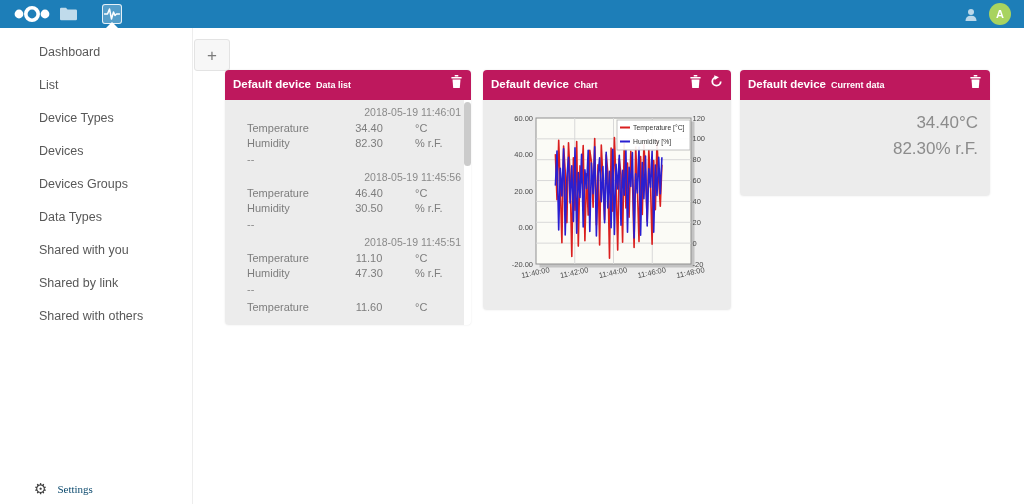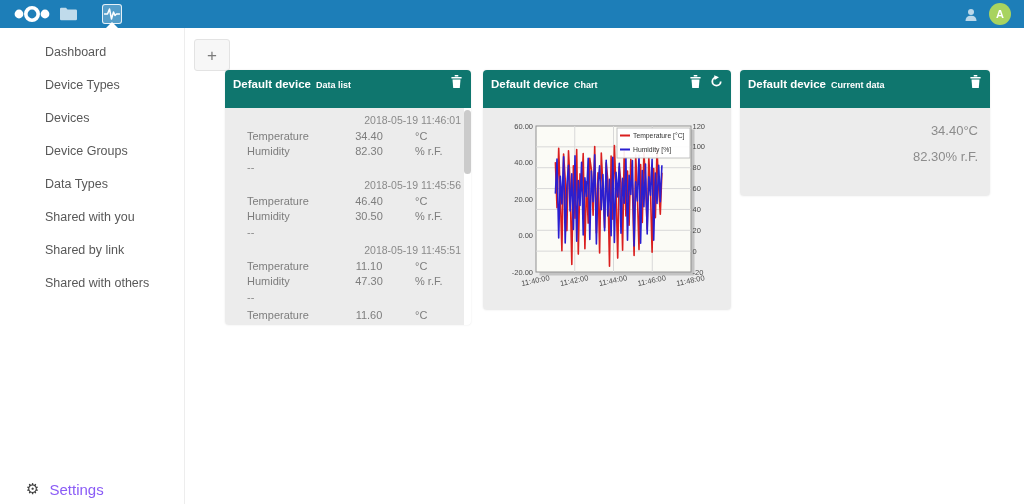--- a/index.html
+++ b/index.html
@@ -10,33 +10,33 @@
   .topbar { position:absolute; left:0; top:0; width:1024px; height:28px; background:#1d7eb8; z-index:50; }
   .logo { position:absolute; left:10px; top:3px; }
   .app-btn { position:absolute; top:4px; width:20px; height:20px; display:flex; align-items:center; justify-content:center; cursor:pointer; }
   .app-files { left:58px; }
   .app-sensor { left:102px; background:rgba(255,255,255,0.25); border:1px solid rgba(255,255,255,0.85); border-radius:3px; }
   .app-indicator { position:absolute; left:106px; bottom:0; width:0; height:0; border-left:6px solid transparent; border-right:6px solid transparent; border-bottom:6px solid #ffffff; }
   .contacts-btn { position:absolute; right:44px; top:6px; width:18px; height:18px; cursor:pointer; }
   .avatar { position:absolute; right:13px; top:3px; width:22px; height:22px; border-radius:50%; background:#a8d35f; color:#fff; font-size:11px; font-weight:bold; display:flex; align-items:center; justify-content:center; cursor:pointer; }
 
   
-  .sidebar { position:absolute; left:0; top:28px; width:185px; height:476px; background:#fff; border-right:1px solid #ededed; z-index:10;padding-left:14px; }
+  .sidebar { position:absolute; left:8px; top:28px; width:185px; height:476px; background:#fff; border-right:1px solid #ededed; z-index:10; }
   .nav-list { padding-top:7px; }
   .nav-item { height:33px; display:flex; align-items:center; padding-left:31px; font-size:12.5px; color:#585858; cursor:pointer; white-space:nowrap; }
   .settings-row { position:absolute; left:0; bottom:0; width:100%; height:30px; display:flex; align-items:center; padding-left:26px; cursor:pointer; }
   .settings-gear { font-size:15px; color:#3f3f3f; line-height:1; margin-right:10px; font-family:"DejaVu Sans",sans-serif; }
-  .settings-label { font-size:15px; color:#8b5cf6; }
+  .settings-label { font-size:11px; color:#0c4a6e;font-family:Liberation Serif, serif; }
 
   
   .main { position:absolute; left:185px; top:28px; width:839px; height:476px; background:#fff; }
   .add-btn { position:absolute; left:9px; top:11px; width:36px; height:32px; background:#f7f7f7; border:1px solid #e3e3e3; border-radius:3px; color:#7a7a7a; font-size:17px; line-height:1; display:flex; align-items:center; justify-content:center; cursor:pointer; }
 
   .card { position:absolute; background:#ffffff; border-radius:4px; overflow:hidden; box-shadow:0 0 2px rgba(0,0,0,0.10); }
-  .card-header { height:38px; background:#0f766e; display:flex; align-items:baseline; padding:0 8px; color:#ffffff; }
+  .card-header { height:30px; background:#be185d; display:flex; align-items:baseline; padding:0 8px; color:#ffffff; }
   .card-header-inner { display:flex; align-items:baseline; width:100%; padding-top:4px; }
   .card-title { font-weight:bold; font-size:11.5px; color:#fff; }
   .card-subtitle { font-weight:bold; font-size:9px; color:#fff; margin-left:5px; }
   .card-icons { margin-left:auto; display:flex; gap:8px; align-items:center; }
   .icon-btn { width:13px; height:14px; cursor:pointer; display:flex; align-items:center; justify-content:center; }
   .card-body { background:#ececec; position:relative; overflow:hidden; }
 
   #card-datalist { left:225px; top:70px; width:246px; height:255px; }
   #card-datalist .card-body { height:226px; }
   #card-chart   { left:483px; top:70px; width:248px; height:240px; }
@@ -51,21 +51,21 @@
   .ts-row { height:15.5px; line-height:15.5px; text-align:right; padding-right:10px; font-size:10.5px; color:#8a8a8a; }
   .data-row { height:15.5px; line-height:15.5px; display:grid; grid-template-columns:1fr 58px 46px; padding:0 27px 0 22px; font-size:11px; color:#7d7d7d; }
   .data-row .val { text-align:center; }
   .data-row .unit { padding-left:17px; }
   .footer-row { height:15.5px; line-height:15.5px; padding-left:22px; font-size:11px; color:#8a8a8a; }
   .scroll-track { position:absolute; right:0; top:0; width:7px; height:100%; background:#ffffff; }
   .scroll-thumb { position:absolute; right:0; top:2px; width:7px; height:64px; background:#cbcbcb; border-radius:4px; cursor:pointer; }
 
   
   .current-content { padding-top:10px; }
-  .current-line { text-align:right; padding-right:12px; font-size:13px; color:#8c8c8c; line-height:26px; }
+  .current-line { text-align:right; padding-right:12px; font-size:17px; color:#8c8c8c; line-height:26px; }
 
   svg { display:block; }
 </style>
 </head>
 <body>
 
 <div class="topbar">
   <div class="logo">
     <svg width="44" height="22" viewBox="0 0 44 22">
       <circle cx="9" cy="11" r="4.4" fill="#ffffff"></circle>
@@ -95,23 +95,24 @@
         <path d="M3.5 15 Q3.5 9.8 9 9.8 Q14.5 9.8 14.5 15 Z" fill="rgba(255,255,255,0.7)"></path>
       </svg>
     </span>
   </div>
   <div class="avatar">A</div>
 </div>
 
 <div class="sidebar">
   <div class="nav-list" id="nav-list">
       <div class="nav-item">Dashboard</div>
+      <div class="nav-item">List</div>
       <div class="nav-item">Device Types</div>
       <div class="nav-item">Devices</div>
-      <div class="nav-item">Device Groups</div>
+      <div class="nav-item">Devices Groups</div>
       <div class="nav-item">Data Types</div>
       <div class="nav-item">Shared with you</div>
       <div class="nav-item">Shared by link</div>
       <div class="nav-item">Shared with others</div>
     </div>
   <div class="settings-row">
     <span class="settings-gear">⚙</span>
     <span class="settings-label">Settings</span>
   </div>
 </div>

